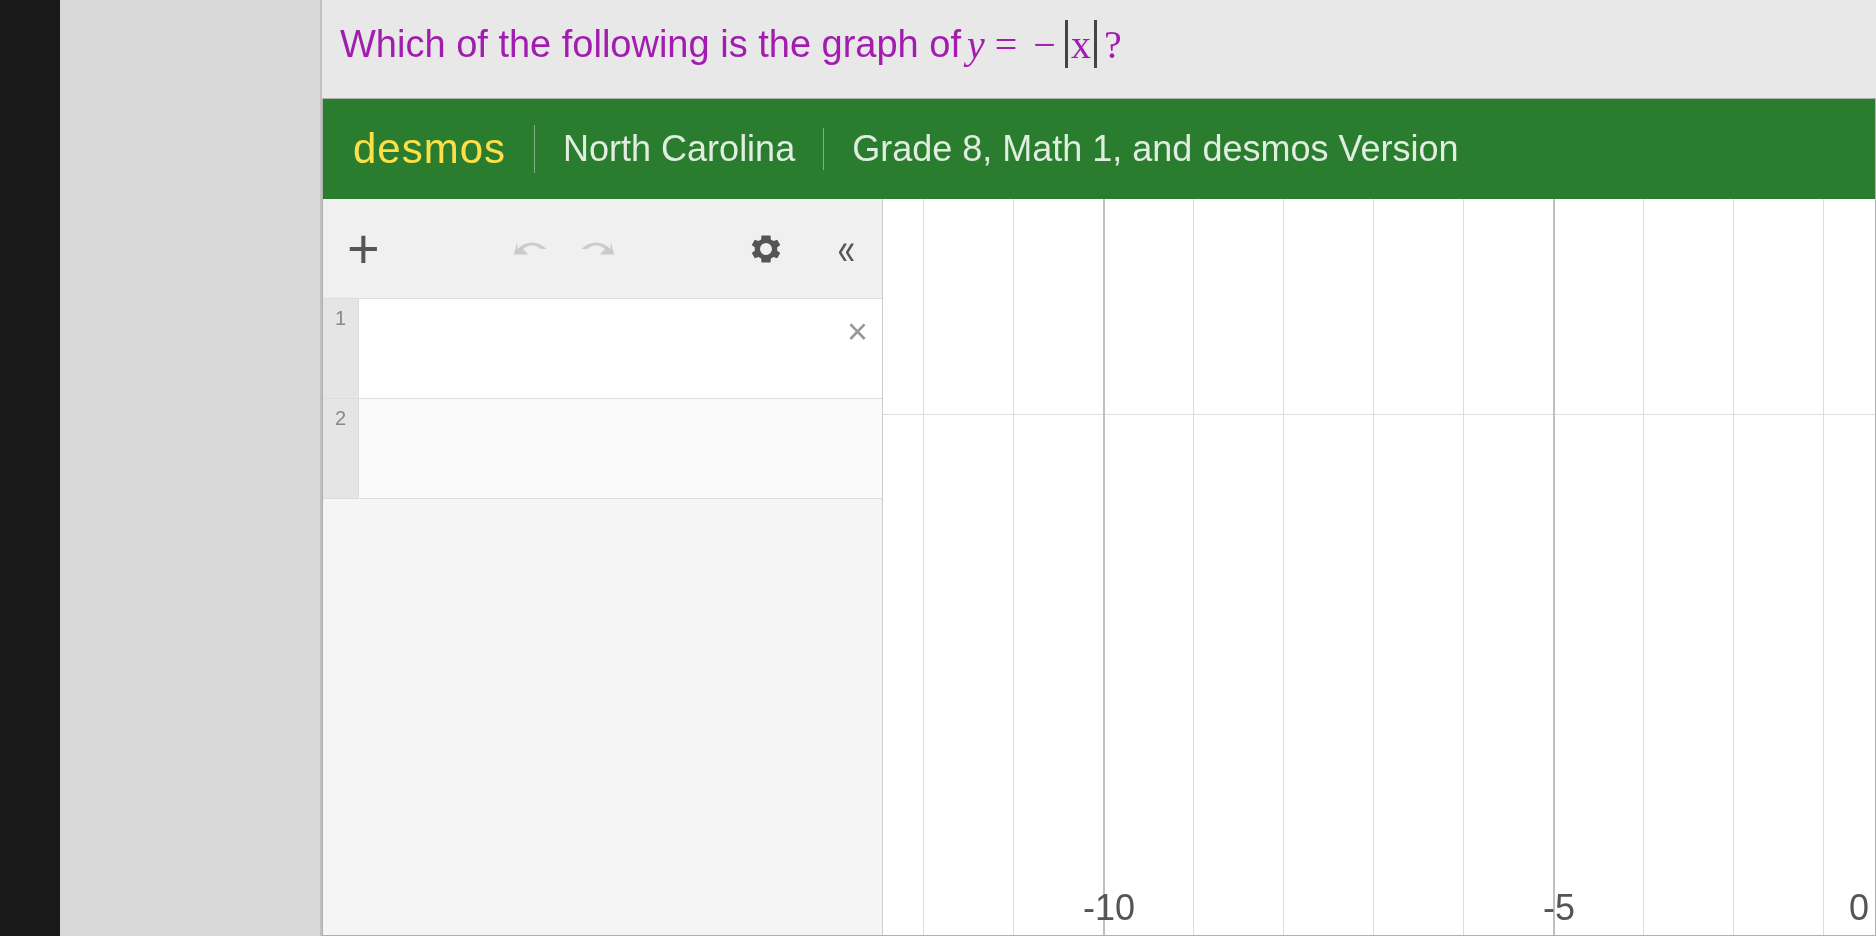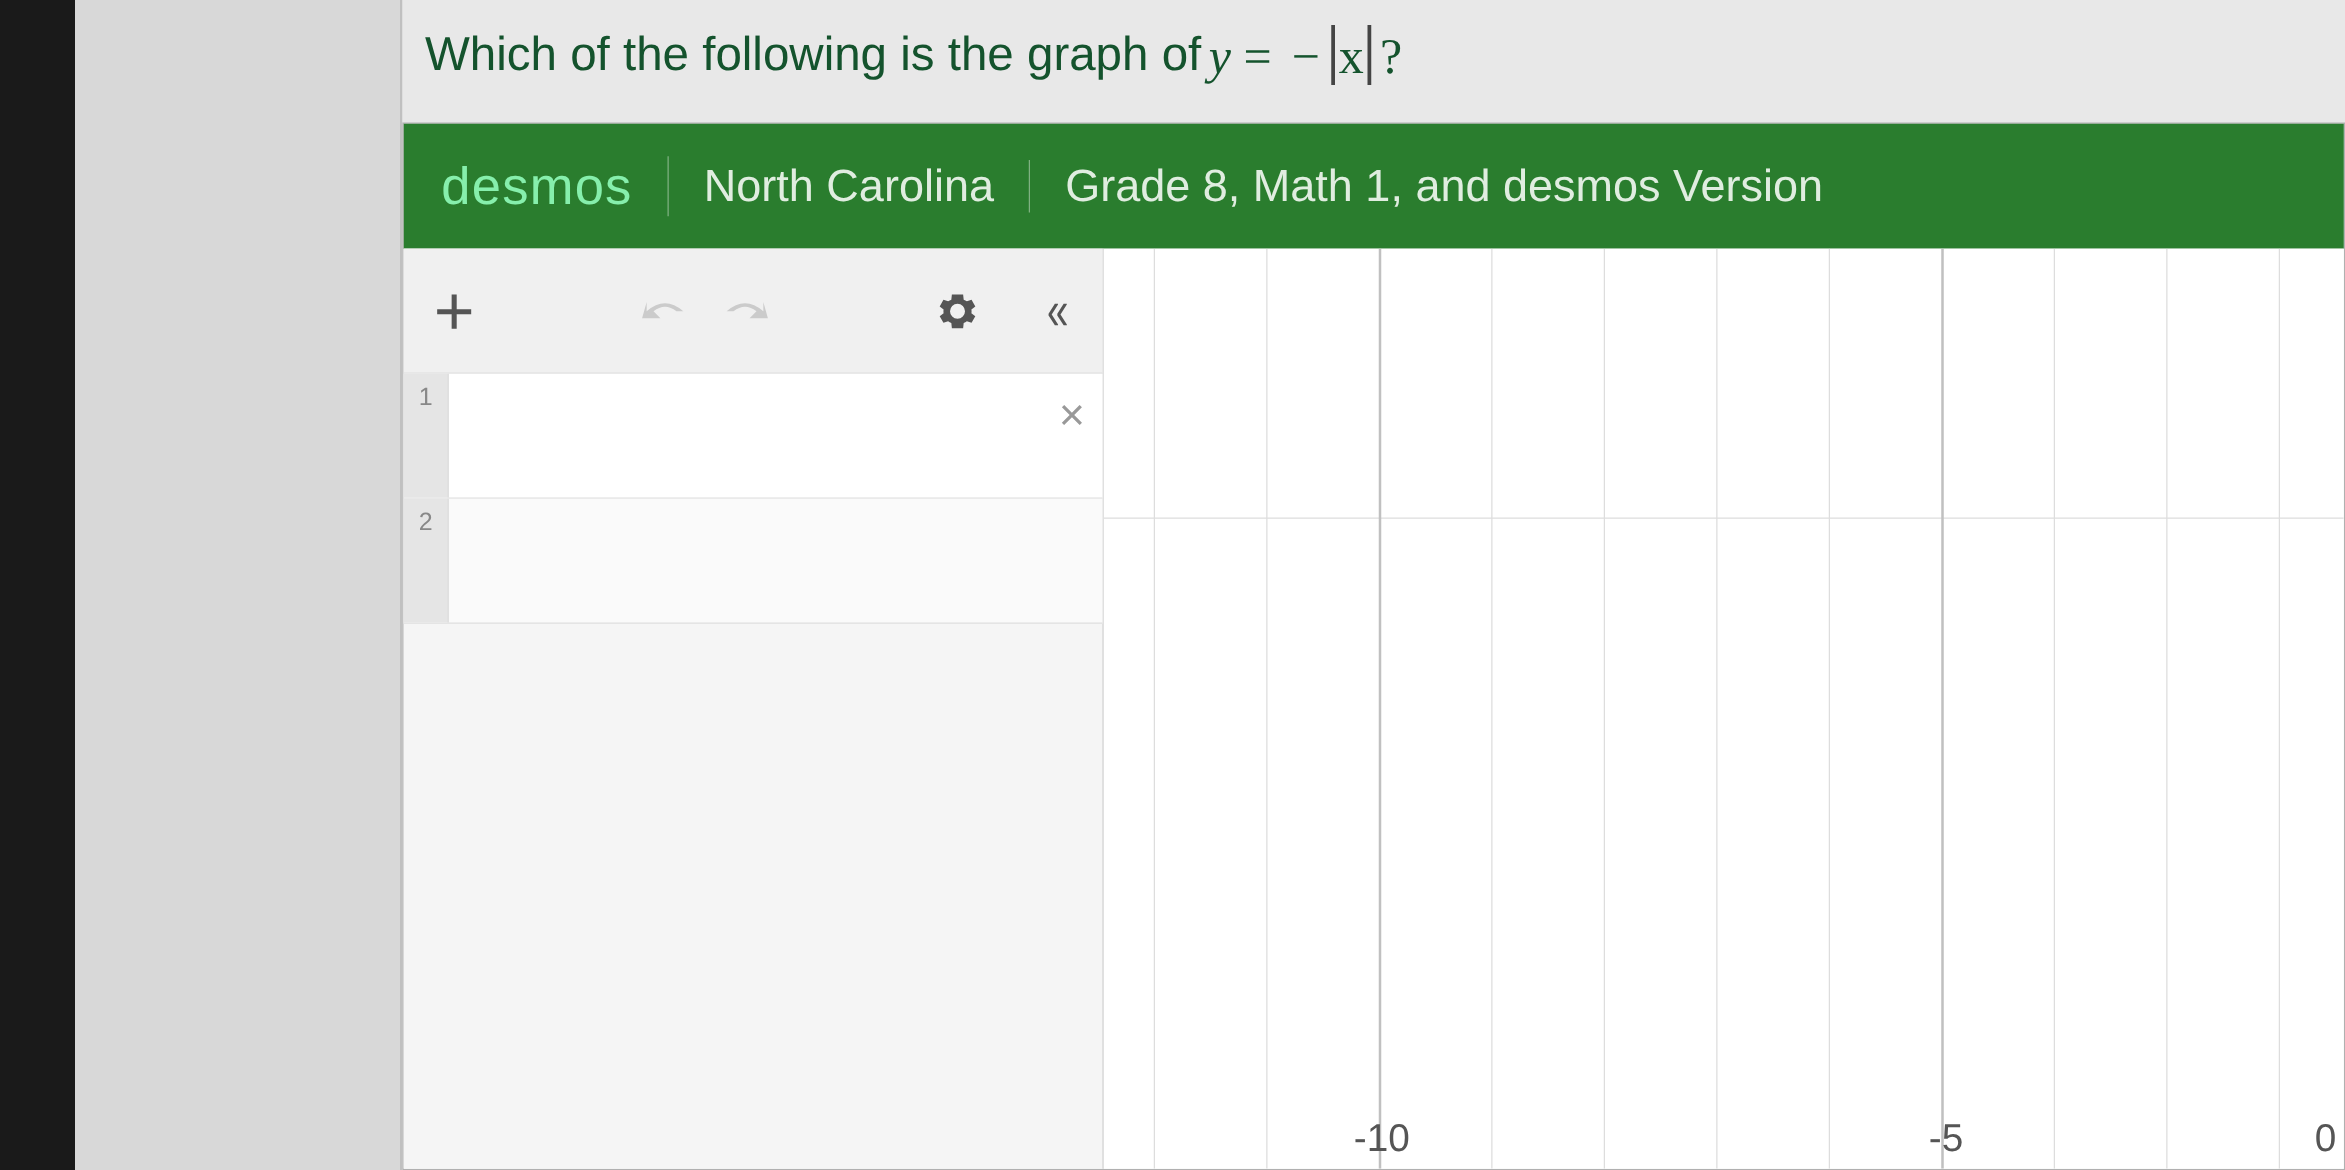--- a/index.html
+++ b/index.html
@@ -32,21 +32,21 @@
       flex: 1;
       display: flex;
       flex-direction: column;
       background: #e8e8e8;
       border-left: 2px solid #c0c0c0;
     }
     .question-bar {
       padding: 20px 18px 30px 18px;
       background: #e8e8e8;
       font-size: 38px;
-      color: #14532d;
+      color: #a21caf;
       display: flex;
       align-items: center;
       flex-wrap: wrap;
     }
     .math-expr {
       font-family: 'Times New Roman', serif;
       font-style: italic;
       margin-left: 6px;
       font-size: 40px;
       display: inline-flex;
@@ -85,21 +85,21 @@
     }
     .desmos-header {
       background: #2a7d2e;
       height: 100px;
       display: flex;
       align-items: center;
       padding: 0 30px;
       gap: 0;
     }
     .desmos-logo {
-      color: #86efac;
+      color: #fde047;
       font-size: 42px;
       font-weight: 400;
       letter-spacing: 1px;
       padding-right: 28px;
       border-right: 1px solid rgba(255,255,255,0.4);
     }
     .desmos-region {
       color: #e0ede0;
       font-size: 36px;
       padding: 0 28px;
@@ -220,21 +220,21 @@
     }
     .grid-line-h {
       position: absolute;
       left: 0;
       right: 0;
       height: 1px;
       background: #ddd;
     }
     .axis-label {
       position: absolute;
-      font-size: 31px;
+      font-size: 36px;
       color: #555;
       bottom: 6px;
     }
   </style>
 </head>
 <body>
 
 <div class="outer-frame">
   <div class="left-margin"></div>
   <div class="content-area">

